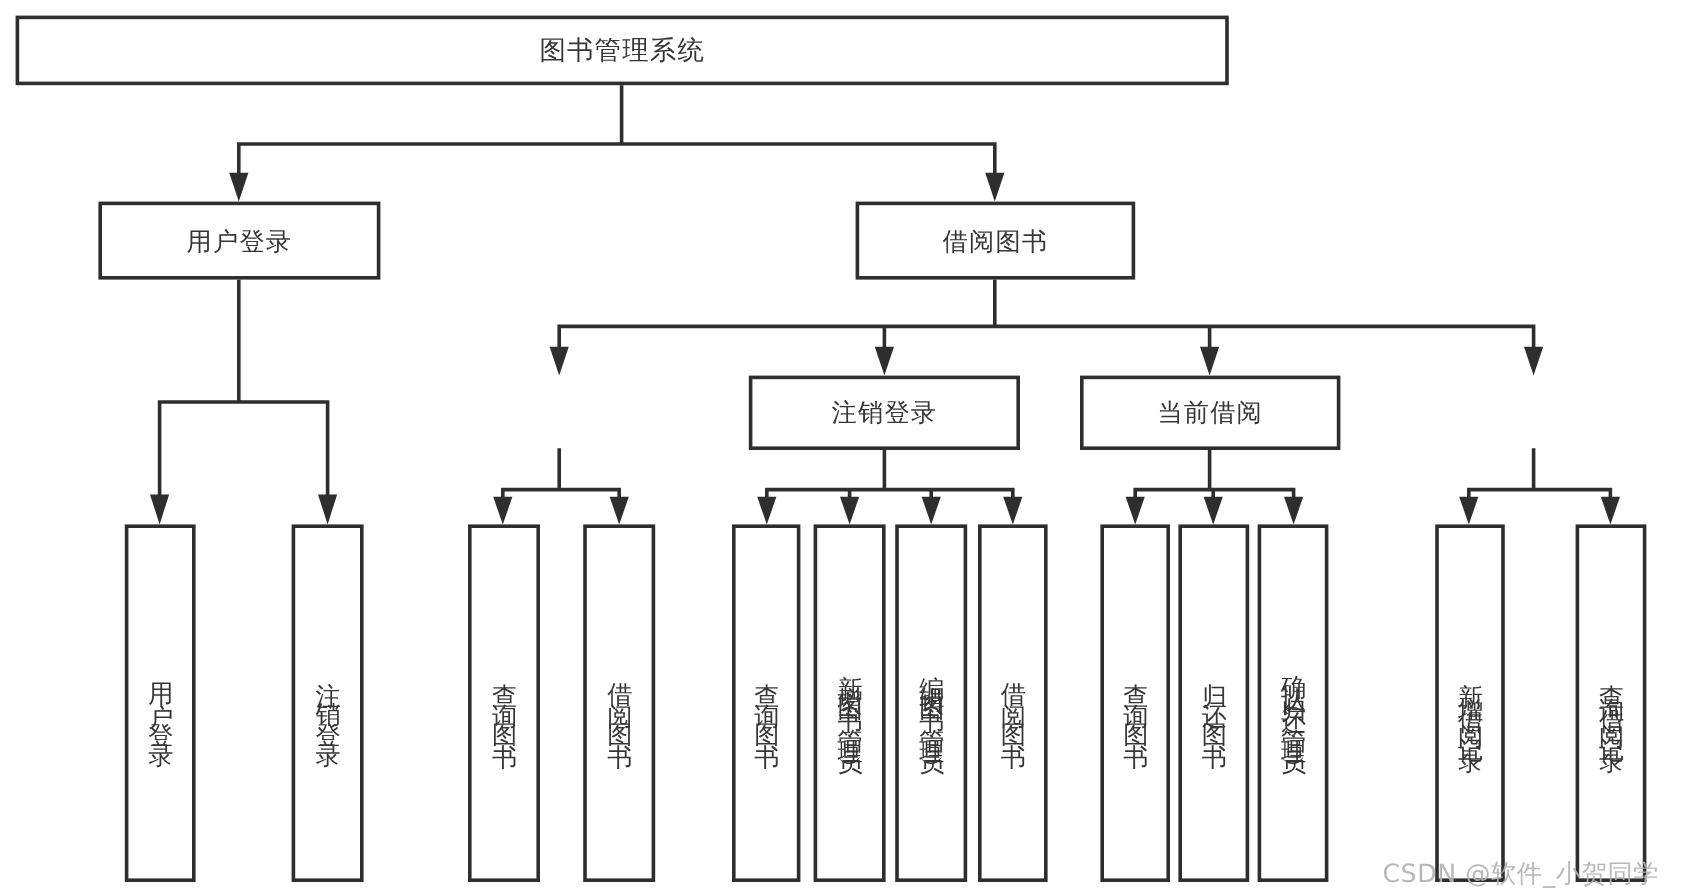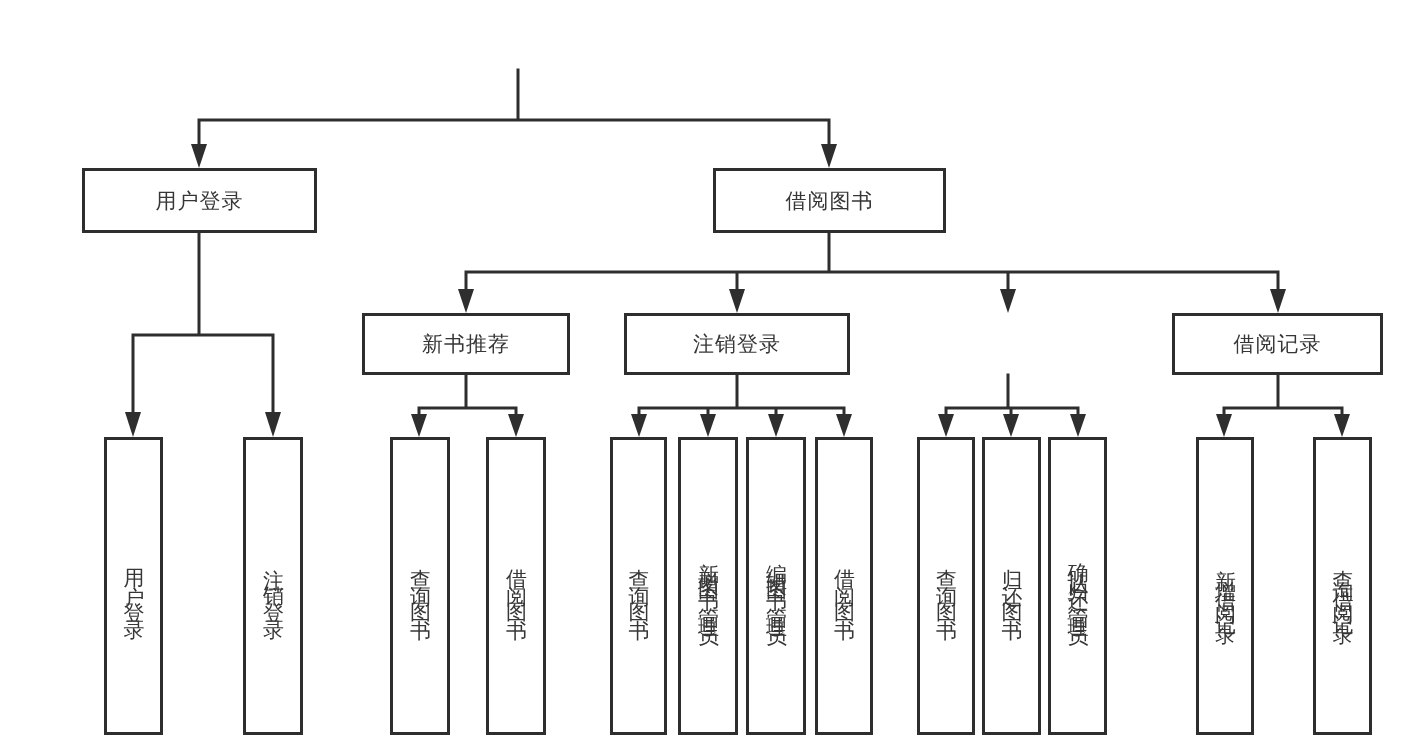--- a/index.html
+++ b/index.html
@@ -105,27 +105,27 @@
       <polygon points="1070,414 1086,414 1078,437"></polygon>
     </g>
 
     <g>
       <path d="M1278 375 V408 M1224 408 H1342 M1224 408 V418 M1342 408 V418"></path>
       <polygon points="1216,414 1232,414 1224,437"></polygon>
       <polygon points="1334,414 1350,414 1342,437"></polygon>
     </g>
   </svg>
 
+  <div class="box hlabel root-label" style="left:13px; top:13px; width:1011px; height:58px;">图书管理系统</div>
 
   <div class="box hlabel" style="left:82px; top:168px; width:235px; height:65px;">用户登录</div>
   <div class="box hlabel" style="left:713px; top:168px; width:233px; height:65px;">借阅图书</div>
 
-  <div class="box hlabel" style="left:362px; top:313px; width:208px; height:62px;">新书推荐</div>
   <div class="box hlabel" style="left:624px; top:313px; width:226px; height:62px;">注销登录</div>
-  <div class="box hlabel" style="left:1172px; top:313px; width:211px; height:62px;">借阅记录</div>
+  <div class="box hlabel" style="left:900px; top:313px; width:217px; height:62px;">当前借阅</div>
 
   <div class="box leaf leaf-short" style="left:104px; top:437px; width:59px; height:298px;">
     <span>用户登录</span>
   </div>
   <div class="box leaf leaf-short" style="left:243px; top:437px; width:60px; height:298px;">
     <span>注销登录</span>
   </div>
 
   <div class="box leaf leaf-short" style="left:390px; top:437px; width:60px; height:298px;">
     <span>查询图书</span>
@@ -157,14 +157,15 @@
     <span>确认归还（管理员）</span>
   </div>
 
   <div class="box leaf leaf-mid" style="left:1196px; top:437px; width:58px; height:298px;">
     <span>新增借阅记录</span>
   </div>
   <div class="box leaf leaf-mid" style="left:1313px; top:437px; width:59px; height:298px;">
     <span>查询借阅记录</span>
   </div>
 
+  <div id="watermark">CSDN @软件_小贺同学</div>
 
 </div>
 
 </body></html>

